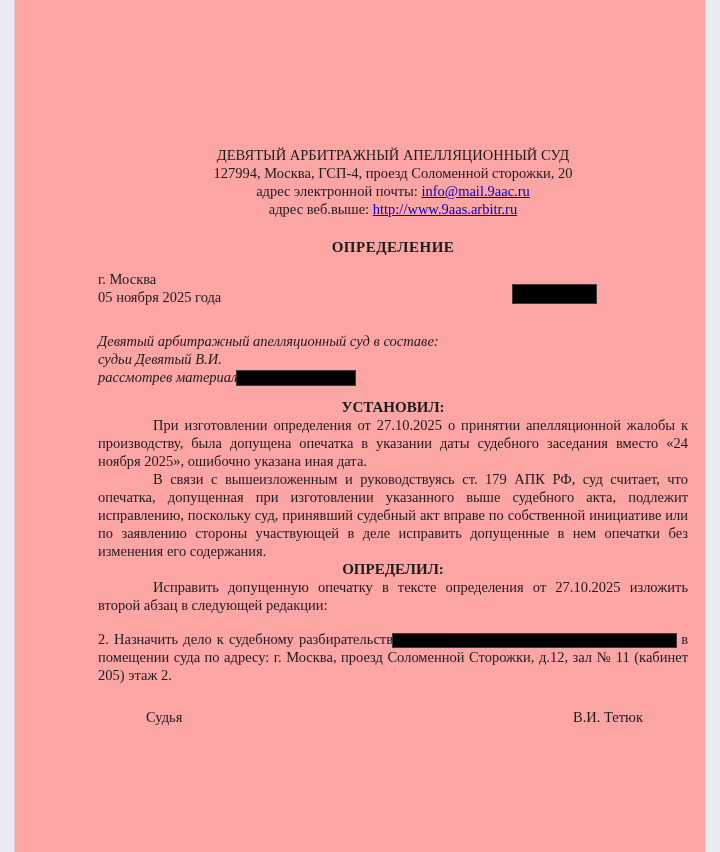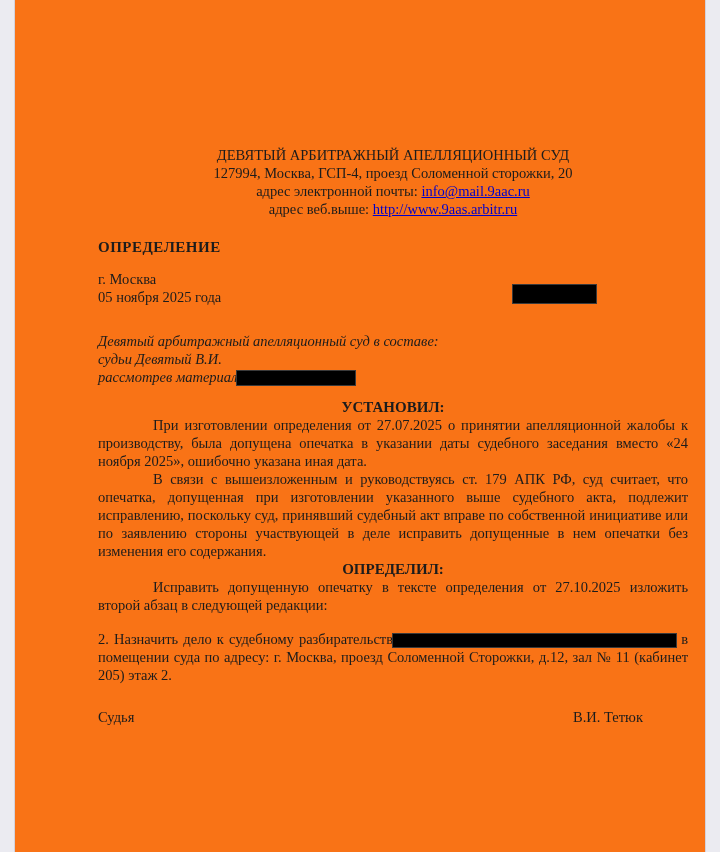--- a/index.html
+++ b/index.html
@@ -8,33 +8,33 @@
     background: #ebebf1;
     font-family: "Liberation Serif", serif;
     color: #1c1c1c;
     position: relative;
     overflow: hidden;
   }
   .page {
     position: absolute;
     top: 0; bottom: 0;
     left: 14px; right: 14px;
-    background: #f97316;
+    background: #fca5a5;
     border-left: 1px solid #d2d2dd;
     border-right: 1px solid #d2d2dd;
   }
   .content {
     padding: 146px 17px 0 83px;
     font-size: 14.5px;
     line-height: 18px;
   }
   .header { text-align: center; }
   .link { color: #0000cc; text-decoration: underline; cursor: pointer; }
   .doc-title {
-    text-align: left;
+    text-align: center;
     font-weight: bold;
     font-size: 15px;
     margin-top: 20px;
     letter-spacing: 0.5px;
   }
   .place-date { margin-top: 14px; }
   .composition { margin-top: 26px; font-style: italic; }
   .section-heading {
     text-align: center;
     font-weight: bold;
@@ -62,20 +62,21 @@
     background: #000;
     vertical-align: text-bottom;
   }
   .bar-material { width: 118px; height: 14px; }
   .bar-point { width: 283px; height: 13px; }
   .signature {
     margin-top: 24px;
     display: flex;
     justify-content: space-between;
     padding-right: 45px;
+    margin-left: 48px;
   }
 </style>
 </head>
 <body>
 
 <div class="page">
   <div class="content">
 
     <div class="header">
       <div>ДЕВЯТЫЙ АРБИТРАЖНЫЙ АПЕЛЛЯЦИОННЫЙ СУД</div>
@@ -92,21 +93,21 @@
     </div>
 
     <div class="composition">
       <div>Девятый арбитражный апелляционный суд в составе:</div>
       <div>судьи Девятый В.И.</div>
       <div><span>рассмотрев материал</span><span class="bar bar-inline bar-material"></span></div>
     </div>
 
     <div class="section-heading">УСТАНОВИЛ:</div>
 
-    <div class="para">При изготовлении определения от 27.07.2025 о принятии апелляционной жалобы к производству, была допущена опечатка в указании даты судебного заседания вместо «24 ноября 2025», ошибочно указана иная дата.</div>
+    <div class="para">При изготовлении определения от 27.10.2025 о принятии апелляционной жалобы к производству, была допущена опечатка в указании даты судебного заседания вместо «24 ноября 2025», ошибочно указана иная дата.</div>
     <div class="para">В связи с вышеизложенным и руководствуясь ст. 179 АПК РФ, суд считает, что опечатка, допущенная при изготовлении указанного выше судебного акта, подлежит исправлению, поскольку суд, принявший судебный акт вправе по собственной инициативе или по заявлению стороны участвующей в деле исправить допущенные в нем опечатки без изменения его содержания.</div>
 
     <div class="section-heading" style="margin-top:0;">ОПРЕДЕЛИЛ:</div>
 
     <div class="para">Исправить допущенную опечатку в тексте определения от 27.10.2025  изложить второй абзац в следующей редакции:</div>
 
     <div class="point"><span>2. Назначить дело к судебному разбирательств</span><span class="bar bar-inline bar-point"></span><span> в помещении суда по адресу: г. Москва, проезд Соломенной Сторожки, д.12, зал № 11 (кабинет 205) этаж 2.</span></div>
 
     <div class="signature">
       <span>Судья</span>

